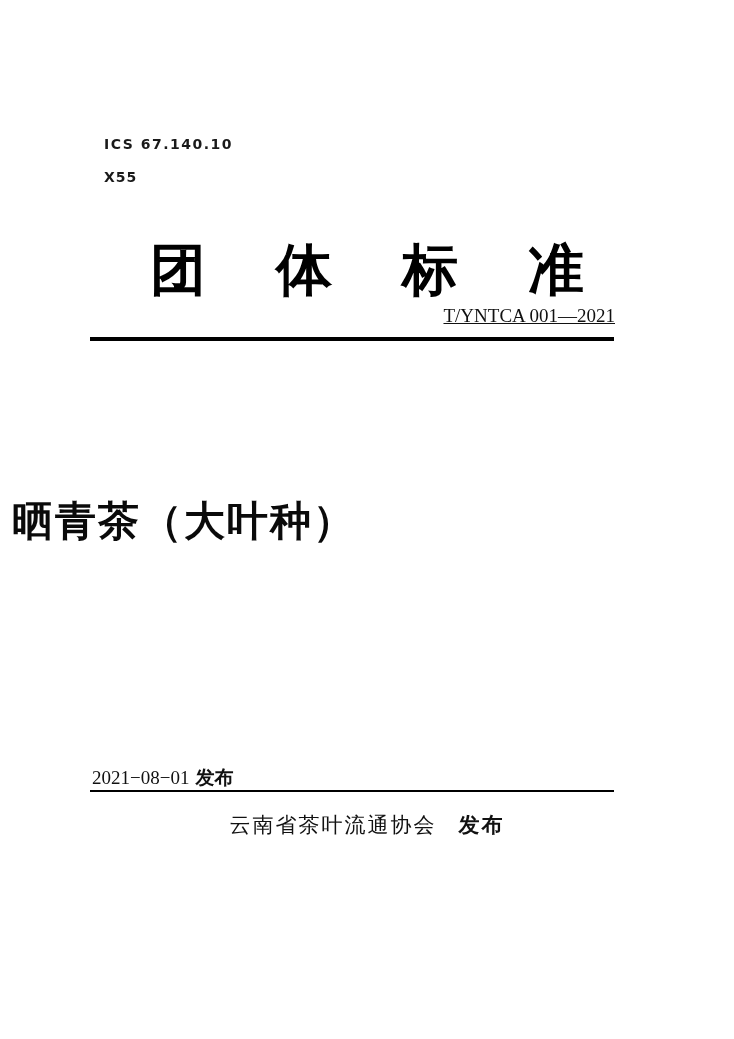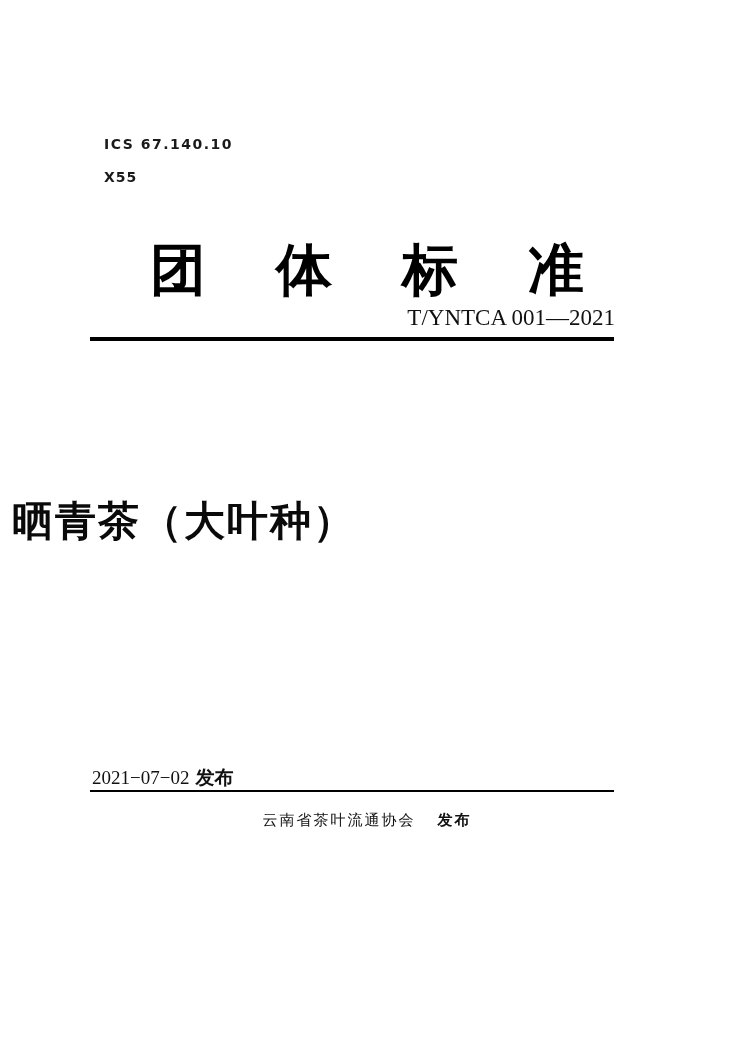--- a/index.html
+++ b/index.html
@@ -43,22 +43,23 @@
     font-size: 56px;
     line-height: 60px;
     color: #000000;
   }
 
   .std-number {
     position: absolute;
     top: 305px;
     right: 119px;
     font-family: "Liberation Serif", serif;
-    font-size: 23px;
+    font-size: 19px;
     color: #111111;
+    text-decoration: underline;
   }
 
   .rule-top {
     position: absolute;
     top: 337px;
     left: 90px;
     width: 524px;
     height: 4px;
     background: #000000;
   }
@@ -118,21 +119,21 @@
     height: 2px;
     background: #000000;
   }
 
   .publisher-line {
     position: absolute;
     top: 811px;
     left: 0;
     width: 100%;
     text-align: center;
-    font-size: 15px;
+    font-size: 21px;
     color: #111111;
   }
   .publisher-name {
     font-family: "Liberation Serif", serif;
     letter-spacing: 2px;
   }
   .publisher-action {
     font-family: "Liberation Sans", "DejaVu Sans", sans-serif;
     font-weight: bold;
     margin-left: 22px;
@@ -157,21 +158,21 @@
   </div>
 
   <div class="std-number">T/YNTCA 001—2021</div>
 
   <div class="rule-top"></div>
 
   <div class="main-title-cn">晒青茶（大叶种）</div>
 
 
   <div class="date-issue">
-    <span>2021−07−02</span><span class="date-label">发布</span>
+    <span>2021−08−01</span><span class="date-label">发布</span>
   </div>
 
 
   <div class="rule-bottom"></div>
 
   <div class="publisher-line">
     <span class="publisher-name">云南省茶叶流通协会</span><span class="publisher-action">发布</span>
   </div>
 
 </div>

